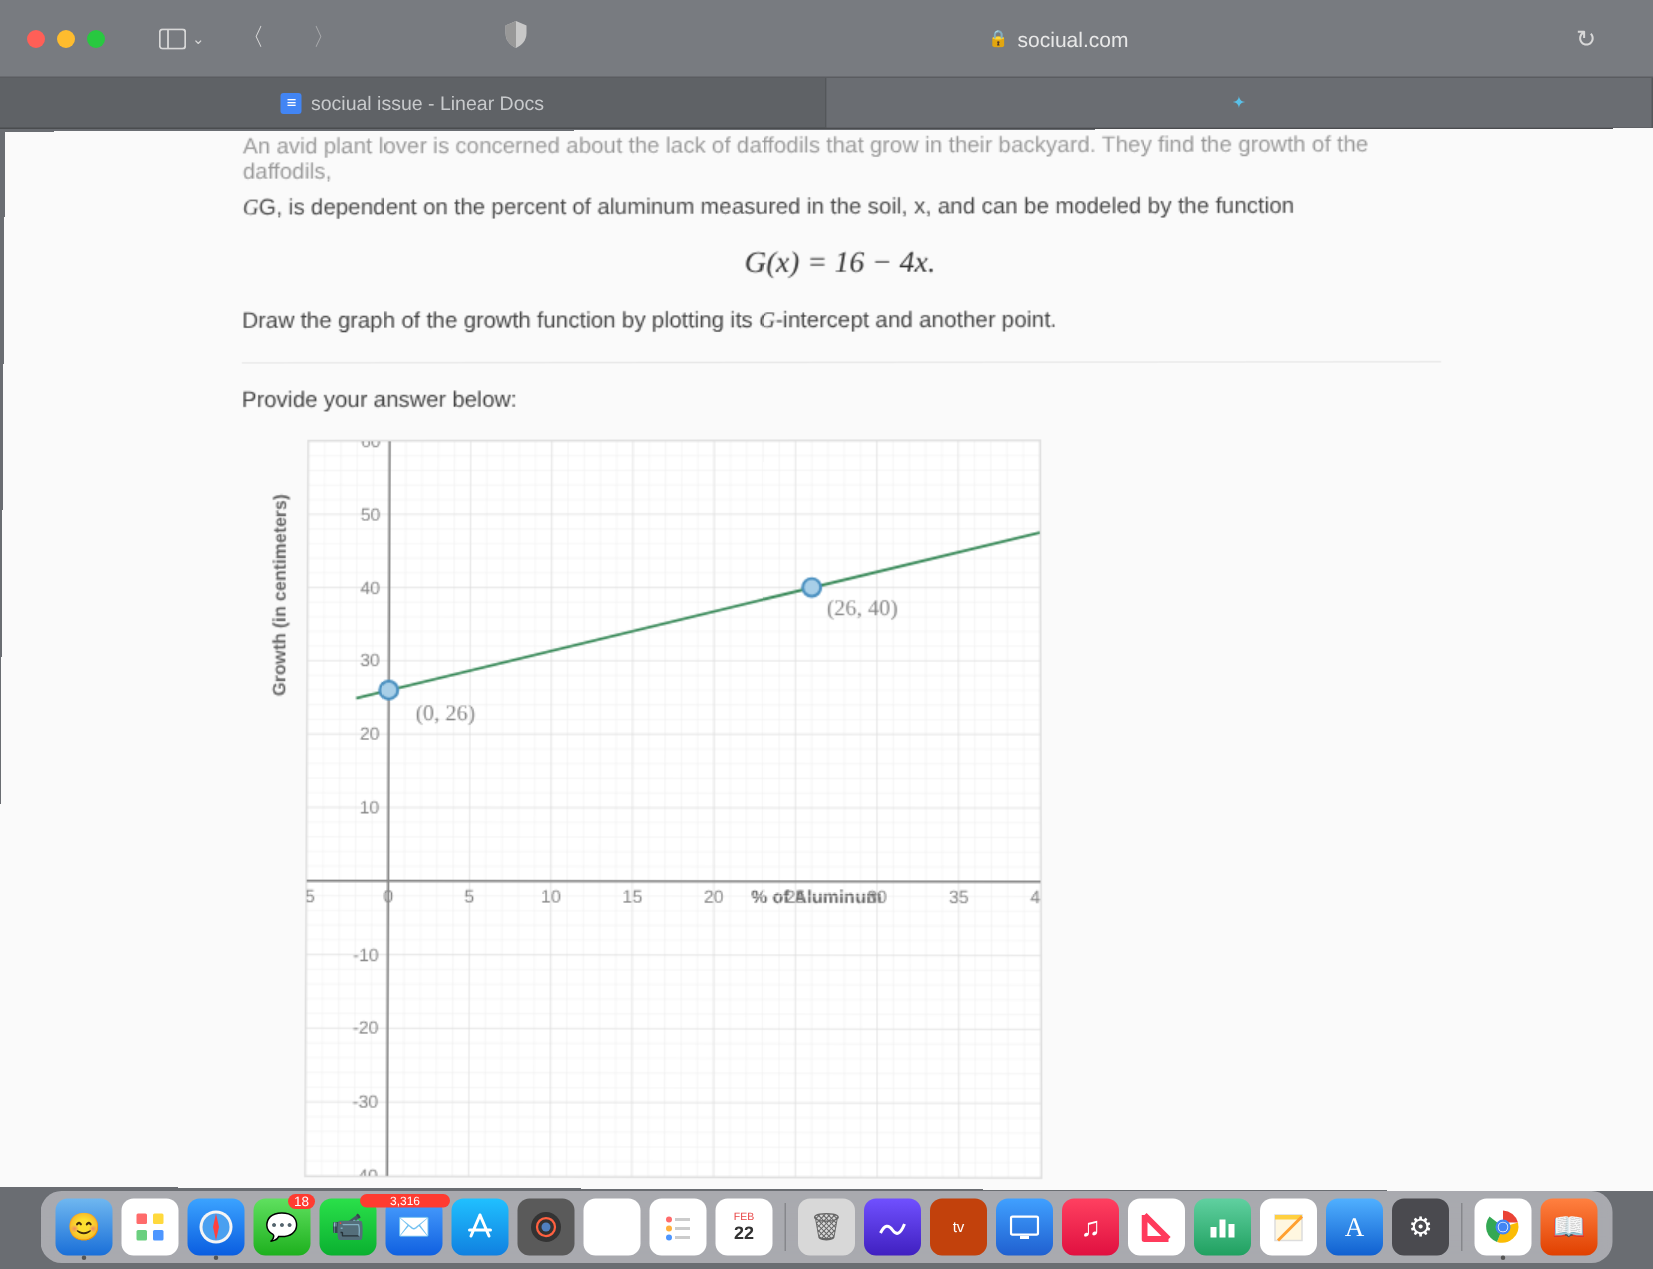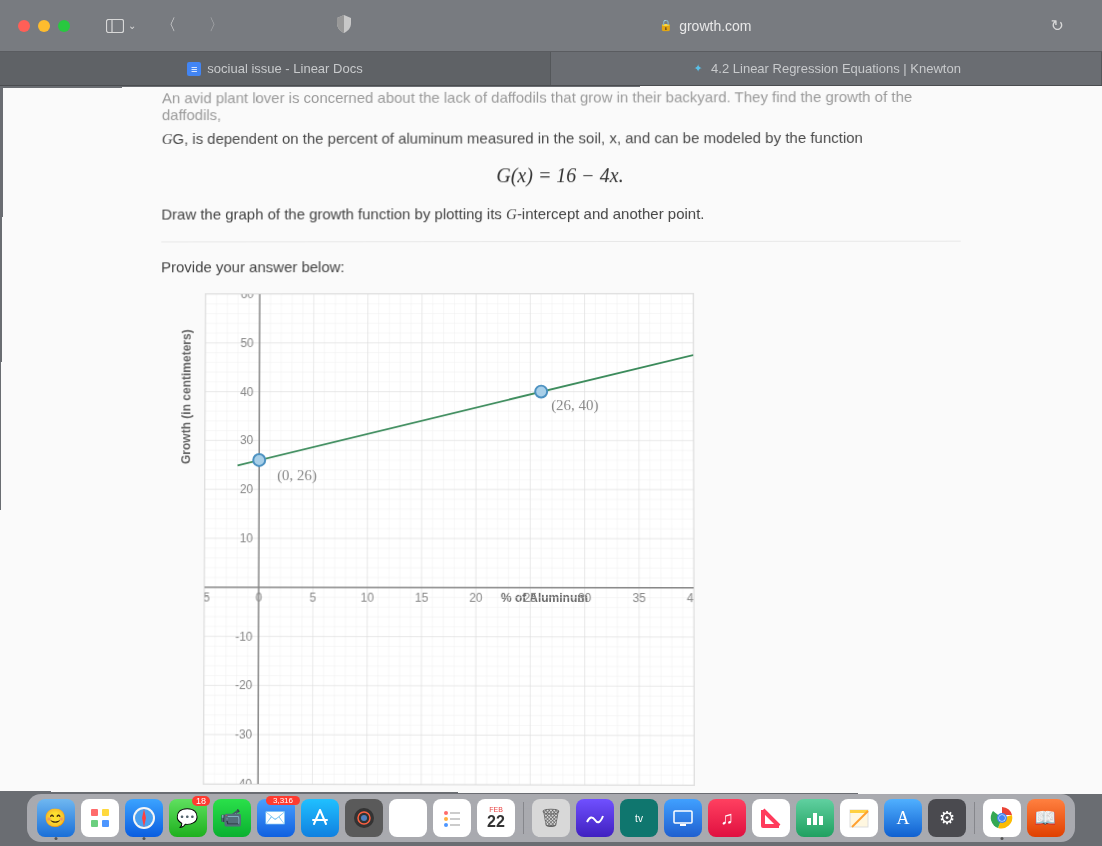--- a/index.html
+++ b/index.html
@@ -44,21 +44,21 @@
 line.dataline { stroke:#3a8a5a; stroke-width:1.8; }
 circle.datapt { fill:#a8cfe8; stroke:#4a90c0; stroke-width:2; }
 .tick-label { font-size:12px; fill:#888; font-family:inherit; }
 .pt-label { font-size:15px; fill:#888; font-family:"Times New Roman",serif; }
 
 
 .dock { position:absolute; bottom:4px; left:50%; transform:translateX(-50%); height:48px; background:rgba(220,220,225,0.55); border-radius:14px; padding:4px 10px; display:flex; gap:6px; align-items:center; backdrop-filter: blur(8px);}
 .dock-item { width:38px; height:38px; border-radius:8px; display:flex; align-items:center; justify-content:center; font-size:18px; color:#fff; position:relative;}
 .dock-dot { position:absolute; bottom:-3px; left:50%; transform:translateX(-50%); width:3px; height:3px; background:#555; border-radius:50%; }
 .cal-ico { background:#fff; border-radius:8px; flex-direction:column; font-size:7px; color:#e84545; overflow:hidden;}
-.cal-ico .d { font-size:16px; color:#333; font-weight:600;}
+.cal-ico .d { font-size:12px; color:#333; font-weight:600;}
 </style>
 </head>
 <body>
 
 <div class="safari-bar">
   <div class="traffic">
     <span class="tl-close"></span>
     <span class="tl-min"></span>
     <span class="tl-max"></span>
   </div>
@@ -72,33 +72,32 @@
   <div class="safari-btn">〈</div>
   <div class="safari-btn" style="opacity:.5">〉</div>
   <div class="safari-btn" style="margin-left:80px">
     <svg width="16" height="18" viewBox="0 0 16 18">
         <path d="M8 0 L15 3 V8 C15 13 12 16 8 18 C4 16 1 13 1 8 V3 Z" fill="#c8c8c8"></path>
         <path d="M8 0 V18 C4 16 1 13 1 8 V3 Z" fill="#989898"></path>
       </svg>
   </div>
   <div class="url-zone">
     <span class="lock">🔒</span>
-    <span>growth.com</span>
+    <span>sociual.com</span>
   </div>
   <div class="refresh">↻</div>
 </div>
 
 <div class="tab-strip">
   <div class="tab">
     <span class="tab-ico" style="background:#4285f4;color:#fff;border-radius:2px;width:14px;">≡</span>
     <span>sociual issue - Linear Docs</span>
   </div>
   <div class="tab active">
     <span class="tab-ico" style="color:#5ac0e8">✦</span>
-    <span>4.2 Linear Regression Equations | Knewton</span>
   </div>
 </div>
 
 <div class="page-wrap">
   <div class="content">
     <div class="truncated">An avid plant lover is concerned about the lack of daffodils that grow in their backyard. They find the growth of the daffodils,</div>
     <div class="question-text">
       <span style="font-style:italic;font-family:'Times New Roman',serif">G</span><span>G, is dependent on the percent of aluminum measured in the soil, x, and can be modeled by the function</span>
     </div>
     <div class="formula">G(x) = 16 − 4x.</div>
@@ -274,21 +273,21 @@
   <div class="dock-item" style="background:linear-gradient(#3ba3ff,#0a5de0)">
     <svg width="26" height="26" viewBox="0 0 26 26">
         <circle cx="13" cy="13" r="11" fill="#f5f5f5"></circle>
         <circle cx="13" cy="13" r="9" fill="#4aa0f0"></circle>
         <path d="M13 4 L15 13 L13 22 L11 13 Z" fill="#ff4040"></path>
       </svg>
       <span class="dock-dot"></span>
   </div>
   <div class="dock-item" style="background:linear-gradient(#5fe05f,#1eb01e)">💬<span style="position:absolute;top:-3px;right:-3px;background:#ff3b30;color:#fff;font-size:9px;border-radius:8px;padding:0 4px">18</span></div>
   <div class="dock-item" style="background:linear-gradient(#2ae04a,#0ab030)">📹</div>
-  <div class="dock-item" style="background:linear-gradient(#4aa0ff,#1060e0)">✉️<span style="position:absolute;top:-3px;right:-5px;background:#ff3b30;color:#fff;font-size:8px;border-radius:8px;padding:0 7px">3,316</span></div>
+  <div class="dock-item" style="background:linear-gradient(#4aa0ff,#1060e0)">✉️<span style="position:absolute;top:-3px;right:-5px;background:#ff3b30;color:#fff;font-size:8px;border-radius:8px;padding:0 20px">3,316</span></div>
   <div class="dock-item" style="background:linear-gradient(#20c0ff,#1080e0)">
     <svg width="20" height="20" viewBox="0 0 20 20">
         <path d="M10 2 L4 16 M10 2 L16 16 M3 12 L17 12" stroke="#fff" stroke-width="2" stroke-linecap="round" fill="none"></path>
       </svg>
   </div>
   <div class="dock-item" style="background:#5a5a5a">
     <svg width="24" height="24" viewBox="0 0 24 24">
         <circle cx="12" cy="12" r="10" fill="#333"></circle>
         <circle cx="12" cy="12" r="6" fill="none" stroke="#ff6040" stroke-width="1.5"></circle>
         <circle cx="12" cy="12" r="3" fill="#5080c0"></circle>
@@ -309,21 +308,21 @@
     <span>FEB</span>
     <span class="d">22</span>
   </div>
   <div style="width:1px;height:32px;background:rgba(0,0,0,.2);margin:0 2px"></div>
   <div class="dock-item" style="background:#d8d8d8;color:#666">🗑</div>
   <div class="dock-item" style="background:linear-gradient(#7050ff,#4020c0)">
     <svg width="18" height="12" viewBox="0 0 18 12">
         <path d="M1 10 Q5 2 9 8 Q13 14 17 4" stroke="#fff" stroke-width="2" fill="none"></path>
       </svg>
   </div>
-  <div class="dock-item" style="background:#0f766e">
+  <div class="dock-item" style="background:#c2410c">
       <span style="font-size:10px;color:#fff">tv</span>
     </div>
   <div class="dock-item" style="background:linear-gradient(#40a0ff,#2060d0)">
     <svg width="20" height="16" viewBox="0 0 20 16">
         <rect x="1" y="1" width="18" height="12" rx="1" fill="none" stroke="#fff" stroke-width="1.5"></rect>
         <rect x="7" y="14" width="6" height="2" fill="#fff"></rect>
       </svg>
   </div>
   <div class="dock-item" style="background:linear-gradient(#ff4060,#e01040)">♫</div>
   <div class="dock-item" style="background:#fff">

